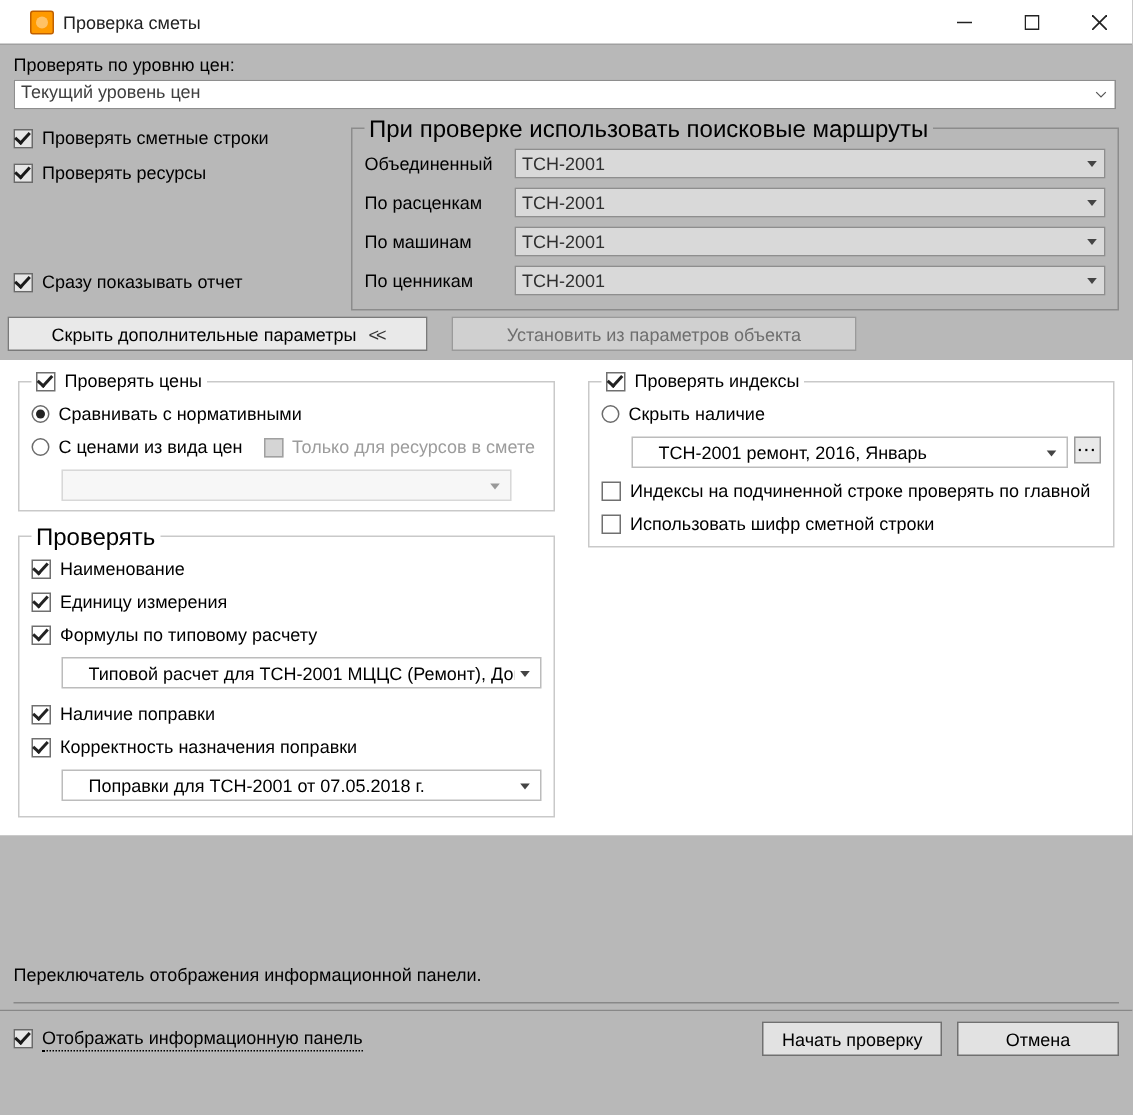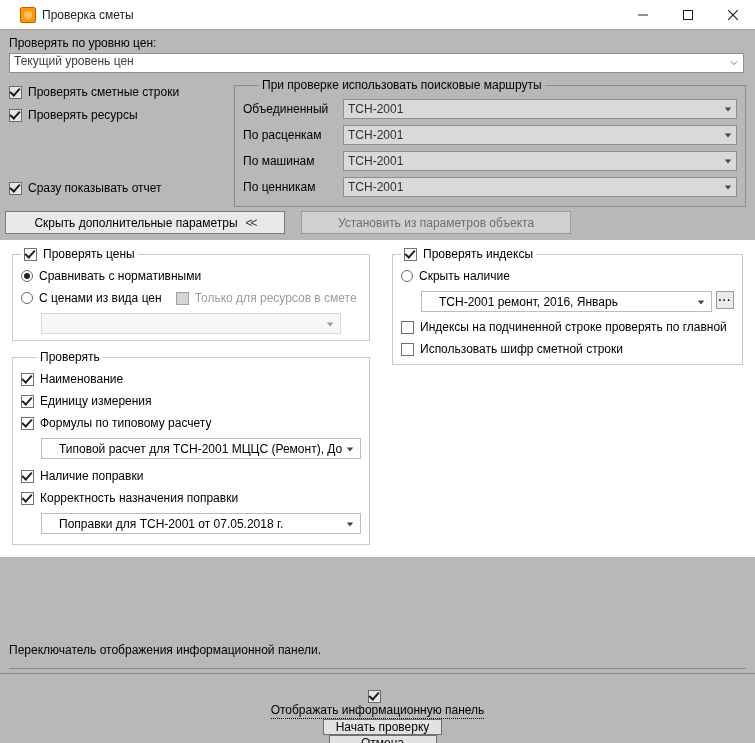--- a/index.html
+++ b/index.html
@@ -106,23 +106,23 @@
   
   .fieldset {
     border: 1px solid #8c8c8c;
     position: relative;
     padding: 10px 8px 6px 8px;
     margin-top: 4px;
   }
   .fieldset.dim { border-color:#8c8c8c; background: transparent; }
   .fieldset .legend {
     position: absolute;
-    top: -8px; left: 24px;
+    top: -8px; left: 8px;
     padding: 0 3px;
-    font-size: 12px;
+    font-size: 16px;
     text-align: right;
   }
   .fieldset.dim .legend { background:#b8b8b8; }
   .fieldset.white { border-color:#c9c9c9; background:#fff; }
   .fieldset.white .legend { background:#fff; }
   .fieldset .fs-check {
     position:absolute;
     top:-8px; left:8px;
     display:flex; align-items:center;
     padding:0 3px;
@@ -223,22 +223,21 @@
     background:#b8b8b8;
     height:116px;
     border-top:1px solid #fff0;
   }
   .footer {
     background:#b8b8b8;
     border-top:1px solid #888;
     height:38px;
     display:flex;
     align-items:center;
-    padding:16px 9px;
-    flex-direction:column;
+    padding:4px 9px;
   }
   .footer .spacer { flex:1; }
   .footer .fbtn {
     height:23px; min-width:108px;
     background:#e2e2e2;
     border:1px solid #707070;
     display:flex;align-items:center;justify-content:center;
     margin-left:10px;
     padding:0 12px;
   }

